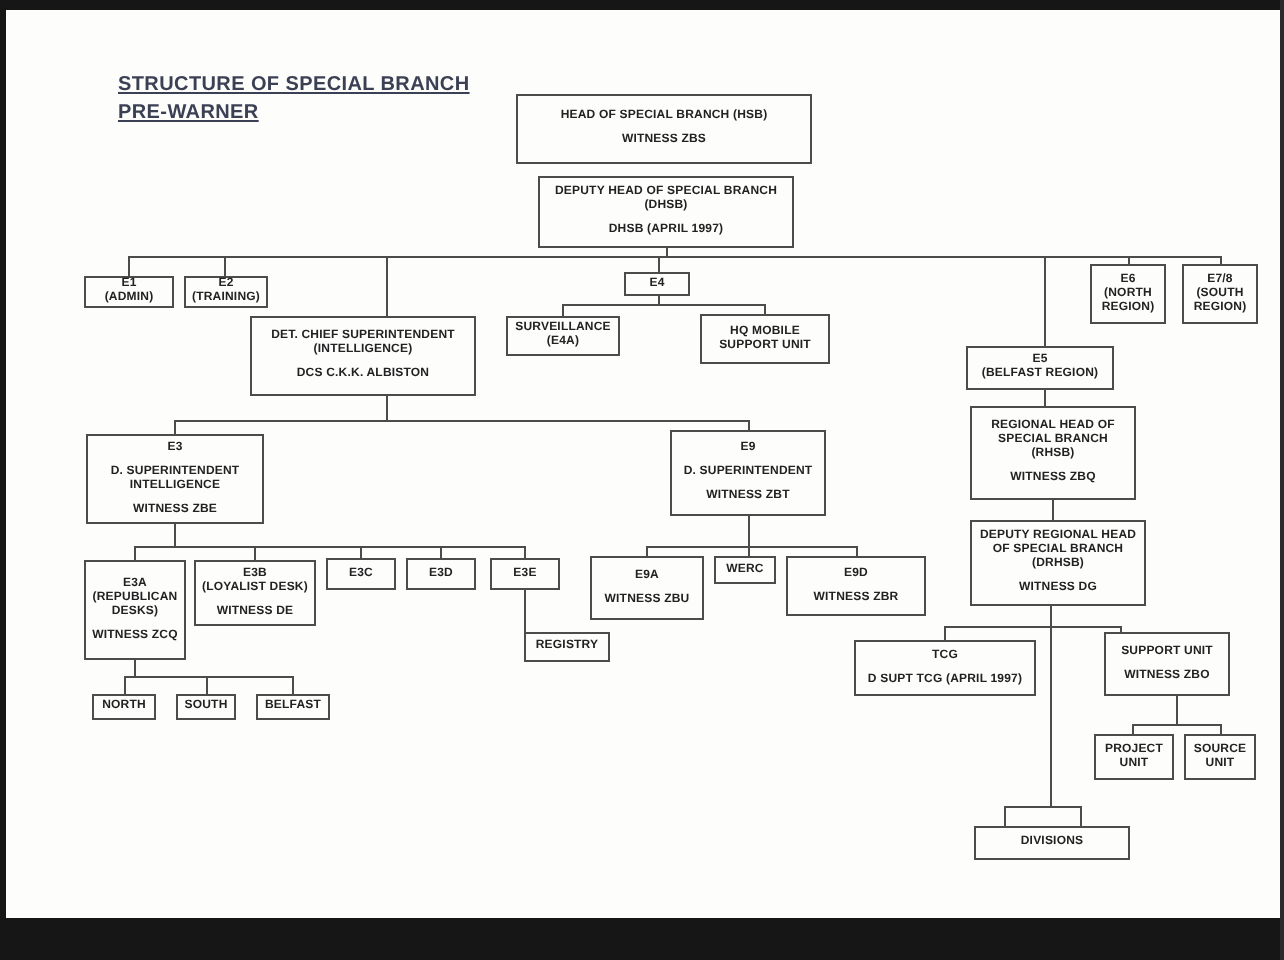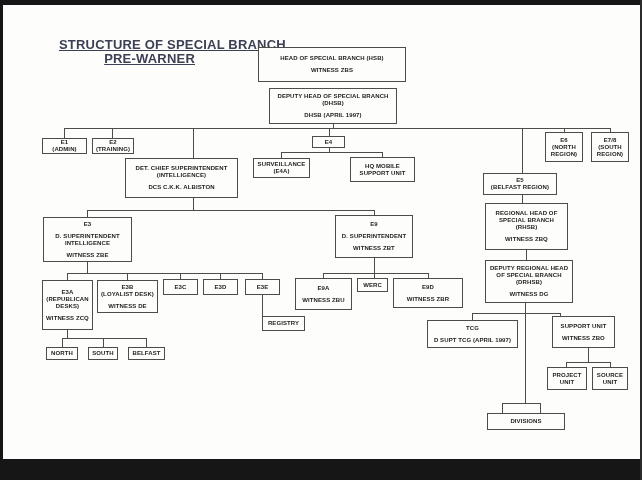--- a/index.html
+++ b/index.html
@@ -3,21 +3,21 @@
 <meta charset="utf-8">
 <style>
   html, body { margin:0; padding:0; background:#000; }
   #screen {
     position:relative; width:642px; height:480px;
     background:#fdfdfc; overflow:hidden;
     font-family:"Liberation Sans", sans-serif;
   }
   .bar { position:absolute; background:#161616; }
   .title-line {
-    position:absolute; color:#3b4054; font-weight:bold; font-size:13px;
+    position:absolute; color:#3b4054; font-weight:bold; font-size:10px;
     letter-spacing:0.2px; text-decoration:underline; white-space:nowrap;
   }
   .node {
     position:absolute; box-sizing:border-box;
     border:1px solid #4c4c4c; background:#fdfdfc;
     display:flex; flex-direction:column; align-items:center; justify-content:center;
     text-align:center; color:#222; font-weight:bold;
     font-size:6px; line-height:7px; letter-spacing:0.1px;
   }
   .node .ln { white-space:nowrap; }
@@ -28,21 +28,21 @@
 <body>
 
 <div id="screen">
 
   <div class="bar" style="left:0;top:0;width:642px;height:5px"></div>
   <div class="bar" style="left:0;top:0;width:3px;height:480px"></div>
   <div class="bar" style="left:0;top:459px;width:642px;height:21px"></div>
   <div class="bar" style="left:640px;top:0;width:2px;height:480px;background:#2b2b2b"></div>
 
   <div class="title-line" style="left:59px;top:37px">STRUCTURE OF SPECIAL BRANCH</div>
-  <div class="title-line" style="left:59px;top:51px;width:136px;text-align:right">PRE-WARNER</div>
+  <div class="title-line" style="left:59px;top:51px;width:136px;text-align:left">PRE-WARNER</div>
 
   <div class="cn" style="left:333px;top:124px;width:1px;height:5px"></div>
   <div class="cn" style="left:64px;top:128px;width:547px;height:1px"></div>
   <div class="cn" style="left:64px;top:128px;width:1px;height:10px"></div>
   <div class="cn" style="left:112px;top:128px;width:1px;height:10px"></div>
   <div class="cn" style="left:193px;top:128px;width:1px;height:30px"></div>
   <div class="cn" style="left:329px;top:128px;width:1px;height:8px"></div>
   <div class="cn" style="left:522px;top:128px;width:1px;height:45px"></div>
   <div class="cn" style="left:564px;top:128px;width:1px;height:4px"></div>
   <div class="cn" style="left:610px;top:128px;width:1px;height:4px"></div>

